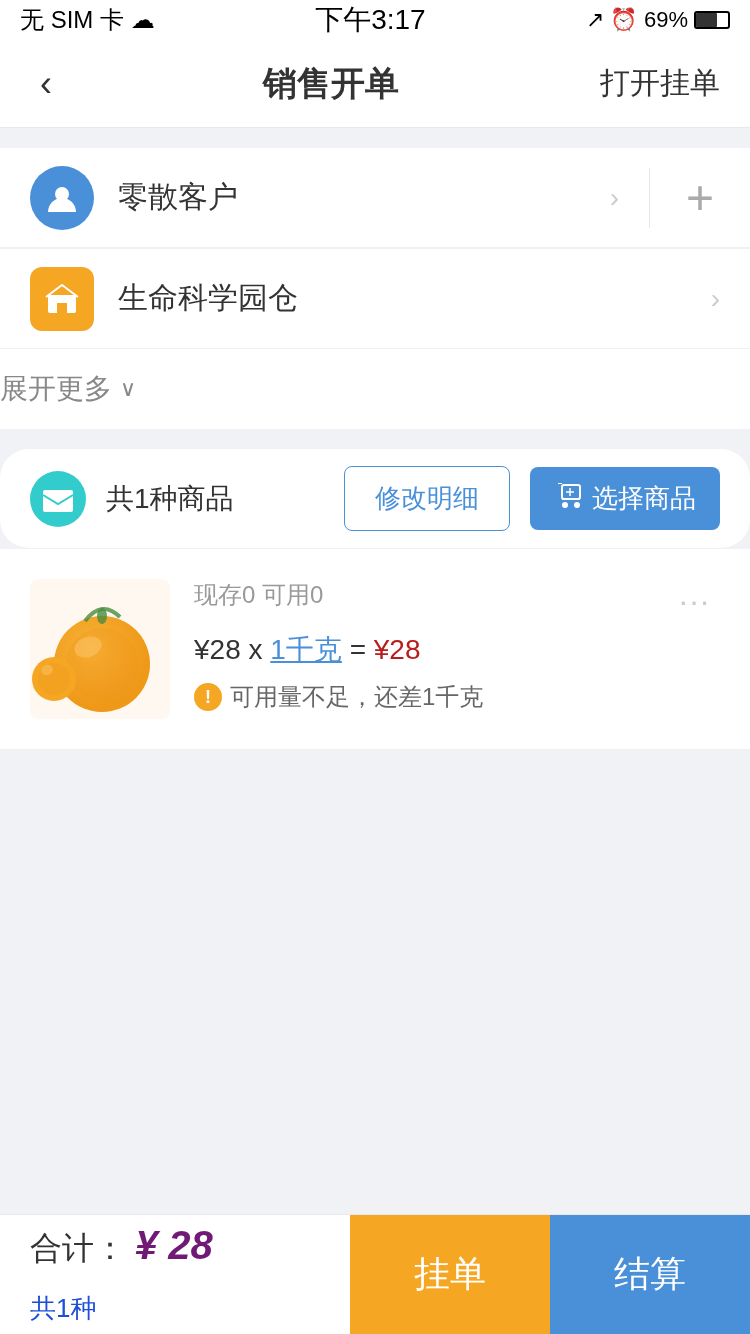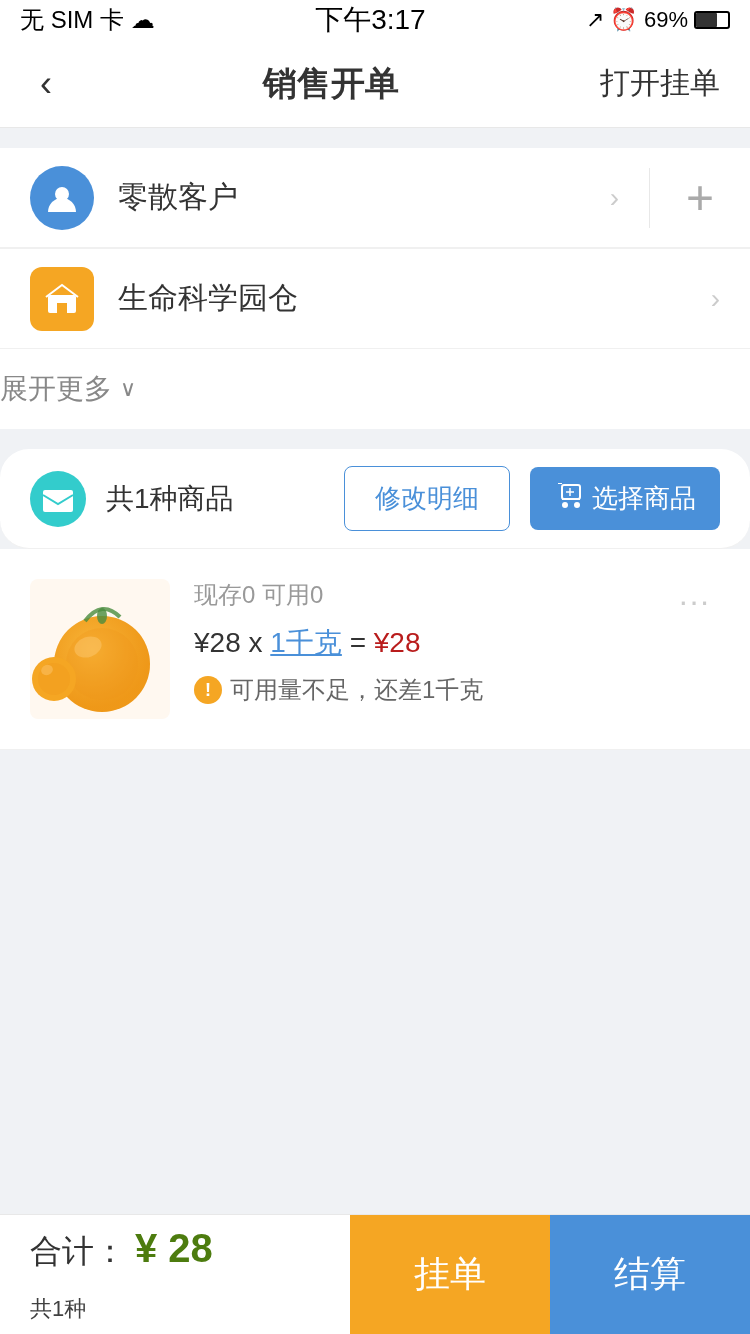--- a/index.html
+++ b/index.html
@@ -210,21 +210,21 @@
       flex: 1;
     }
     .product-title {
       font-size: 30px;
       color: #333;
       margin-bottom: 10px;
     }
     .product-stock {
       font-size: 24px;
       color: #999;
-      margin-bottom: 13px;
+      margin-bottom: 20px;
     }
     .product-price {
       font-size: 28px;
       color: #333;
       margin-bottom: 12px;
     }
     .product-warning {
       display: flex;
       align-items: center;
       gap: 8px;
@@ -270,24 +270,24 @@
       border-top: 1px solid #e8e8e8;
     }
     .total-section {
       flex: 1;
       padding: 0 30px;
     }
     .total-amount {
       font-size: 32px;
       color: #333;
     }
-    .total-amount .amount { font-size: 40px; font-weight: 600; color: #4d7c0f; }
+    .total-amount .amount { font-size: 40px; font-weight: 600; color: #701a75; font-style: italic; }
     .total-sub {
-      font-size: 22px;
-      color: #404040;
+      font-size: 26px;
+      color: #1d4ed8;
       margin-top: 20px;
     }
     .btn-hang {
       width: 200px;
       height: 120px;
       background: #f5a623;
       color: #fff;
       font-size: 36px;
       border: none;
       display: flex;

